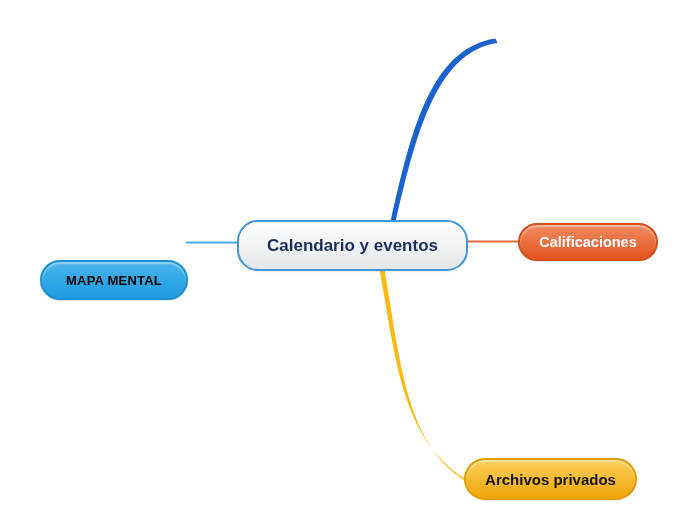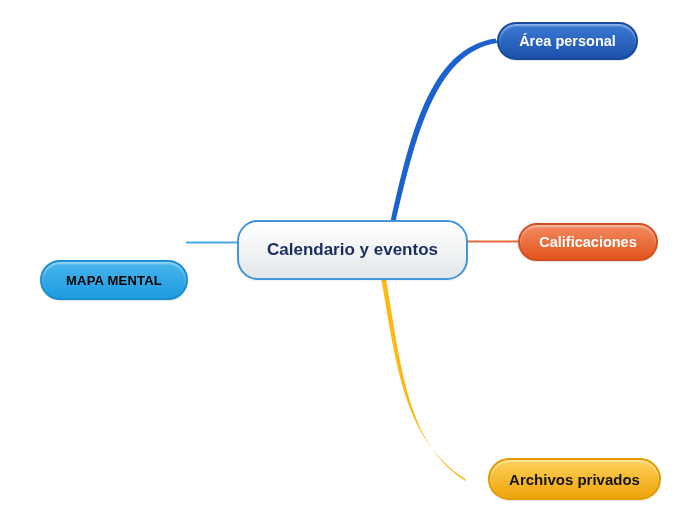--- a/index.html
+++ b/index.html
@@ -35,34 +35,34 @@
     white-space: nowrap;
     cursor: default;
     box-shadow: inset 0 2px 2px rgba(255,255,255,0.45), 0 1px 1px rgba(0,0,0,0.10);
   }
   .node span { pointer-events: none; }
   .node-mapa {
     left: 40px; top: 223px; width: 148px; height: 40px;
     font-size: 13px; font-weight: 600; letter-spacing: 0.2px;
   }
   .node-central {
-    left: 237px; top: 220px; width: 231px; height: 60px;
+    left: 237px; top: 220px; width: 231px; height: 51px;
     font-size: 17px;
     box-shadow: inset 0 1px 0 rgba(255,255,255,0.9), 0 1px 2px rgba(0,0,0,0.08);
   }
   .node-area {
     left: 497px; top: 22px; width: 141px; height: 38px;
     font-size: 14.5px;
   }
   .node-calif {
     left: 518px; top: 223px; width: 140px; height: 38px;
     font-size: 14.5px;
   }
   .node-arch {
-    left: 488px; top: 458px; width: 173px; height: 42px;
+    left: 464px; top: 458px; width: 173px; height: 42px;
     font-size: 15px;
   }
 </style>
 </head>
 <body>
 
 <div class="canvas" style="background: rgb(255, 255, 255);">
 
   <svg class="connector-layer" width="696" height="520" viewBox="0 0 696 520">
     <line x1="186" y1="242.5" x2="239" y2="242.5" stroke-width="2" fill="none" stroke="#4aaae4"></line>
@@ -72,23 +72,20 @@
   </svg>
 
   <div class="node node-mapa" style="background: linear-gradient(rgb(71, 180, 234), rgb(31, 156, 226)); border-color: rgb(26, 142, 207); color: rgb(0, 0, 0); margin-top: 37px;">
     <span>MAPA MENTAL</span>
   </div>
 
   <div class="node node-central" style="background: linear-gradient(rgb(255, 255, 255), rgb(227, 231, 234)); border-color: rgb(69, 150, 214); color: rgb(27, 45, 94);">
     <span>Calendario y eventos</span>
   </div>
 
-  <div class="node node-area" style="background: linear-gradient(rgb(59, 121, 214), rgb(29, 82, 171)); border-color: rgb(24, 74, 155); color: rgb(255, 255, 255);">
-    <span>Área personal</span>
-  </div>
 
   <div class="node node-calif" style="background: linear-gradient(rgb(242, 138, 95), rgb(226, 85, 31)); border-color: rgb(213, 76, 29); color: rgb(255, 255, 255);">
     <span>Calificaciones</span>
   </div>
 
   <div class="node node-arch" style="background: linear-gradient(rgb(253, 208, 89), rgb(239, 165, 11)); border-color: rgb(224, 156, 0); color: rgb(19, 19, 19);">
     <span>Archivos privados</span>
   </div>
 
 </div>

